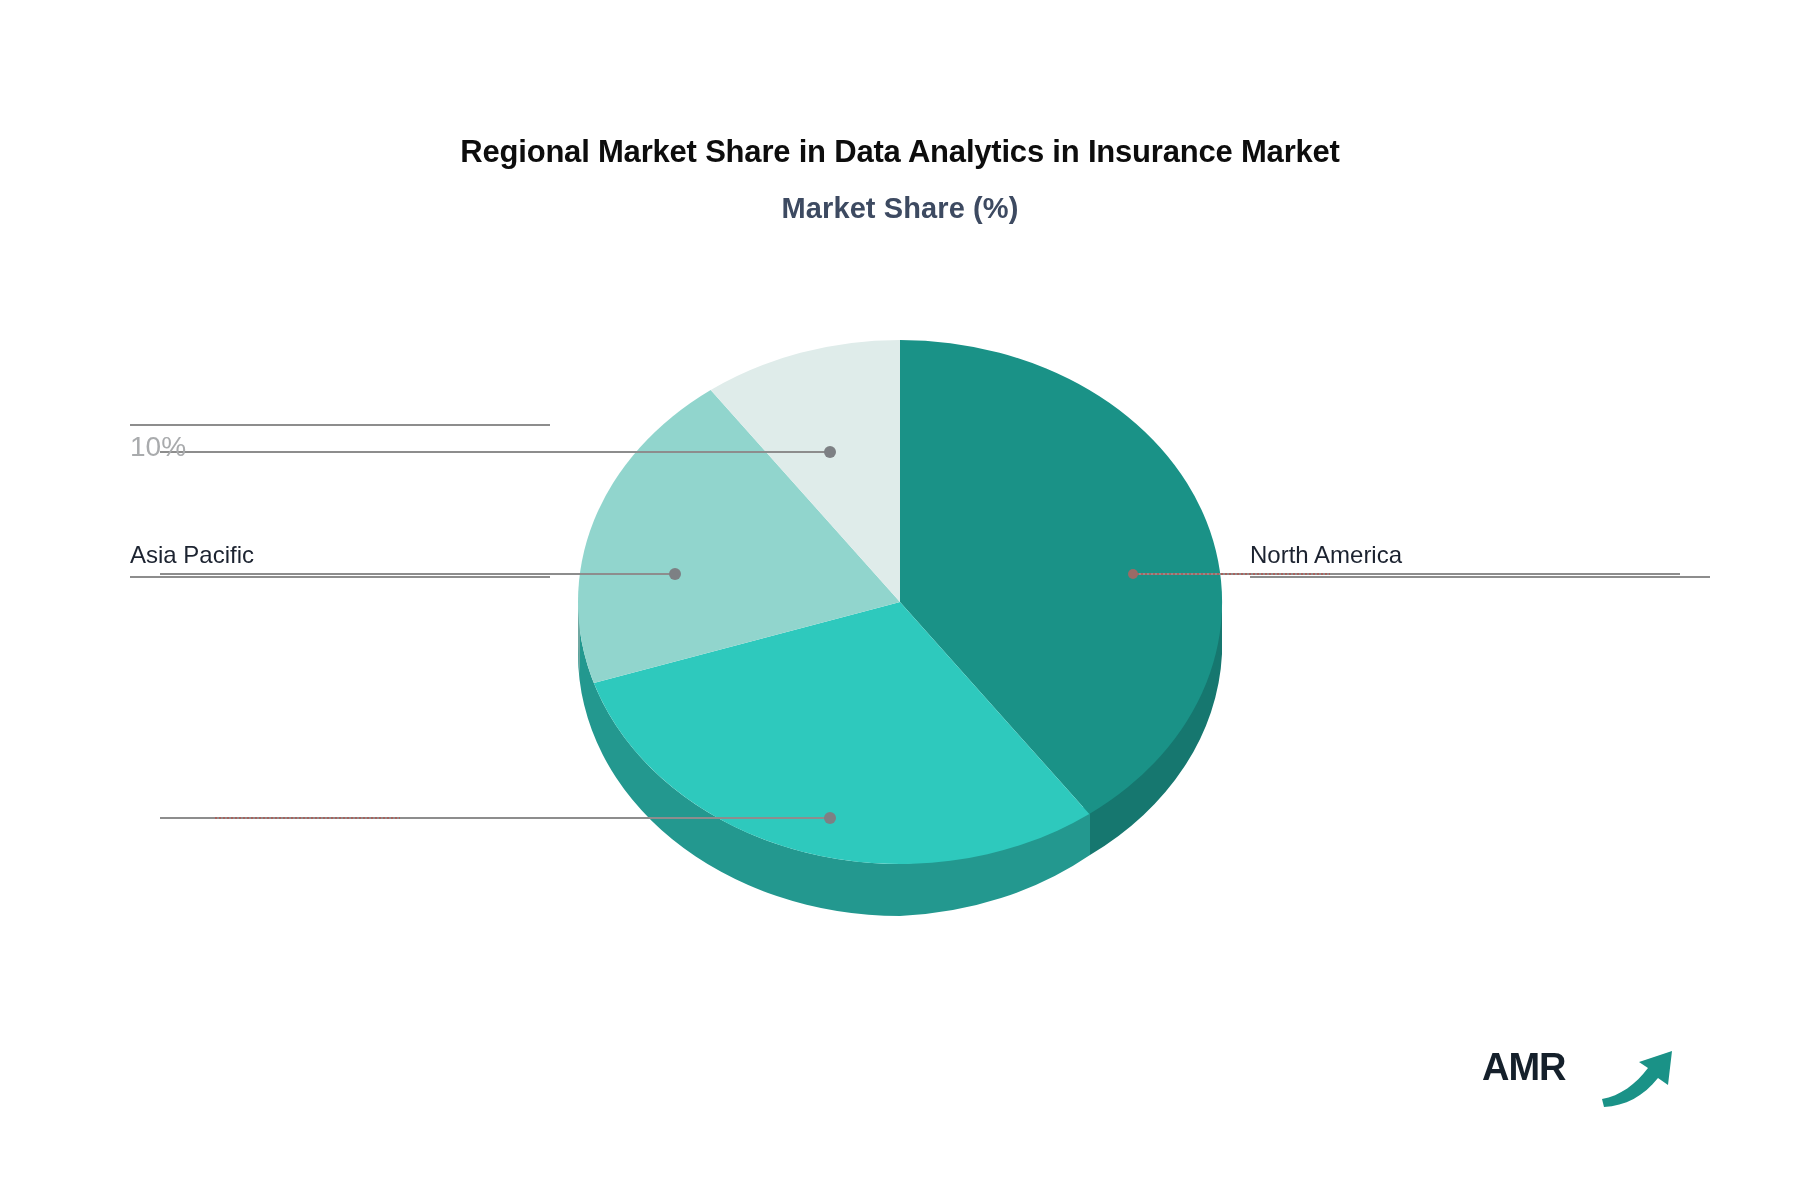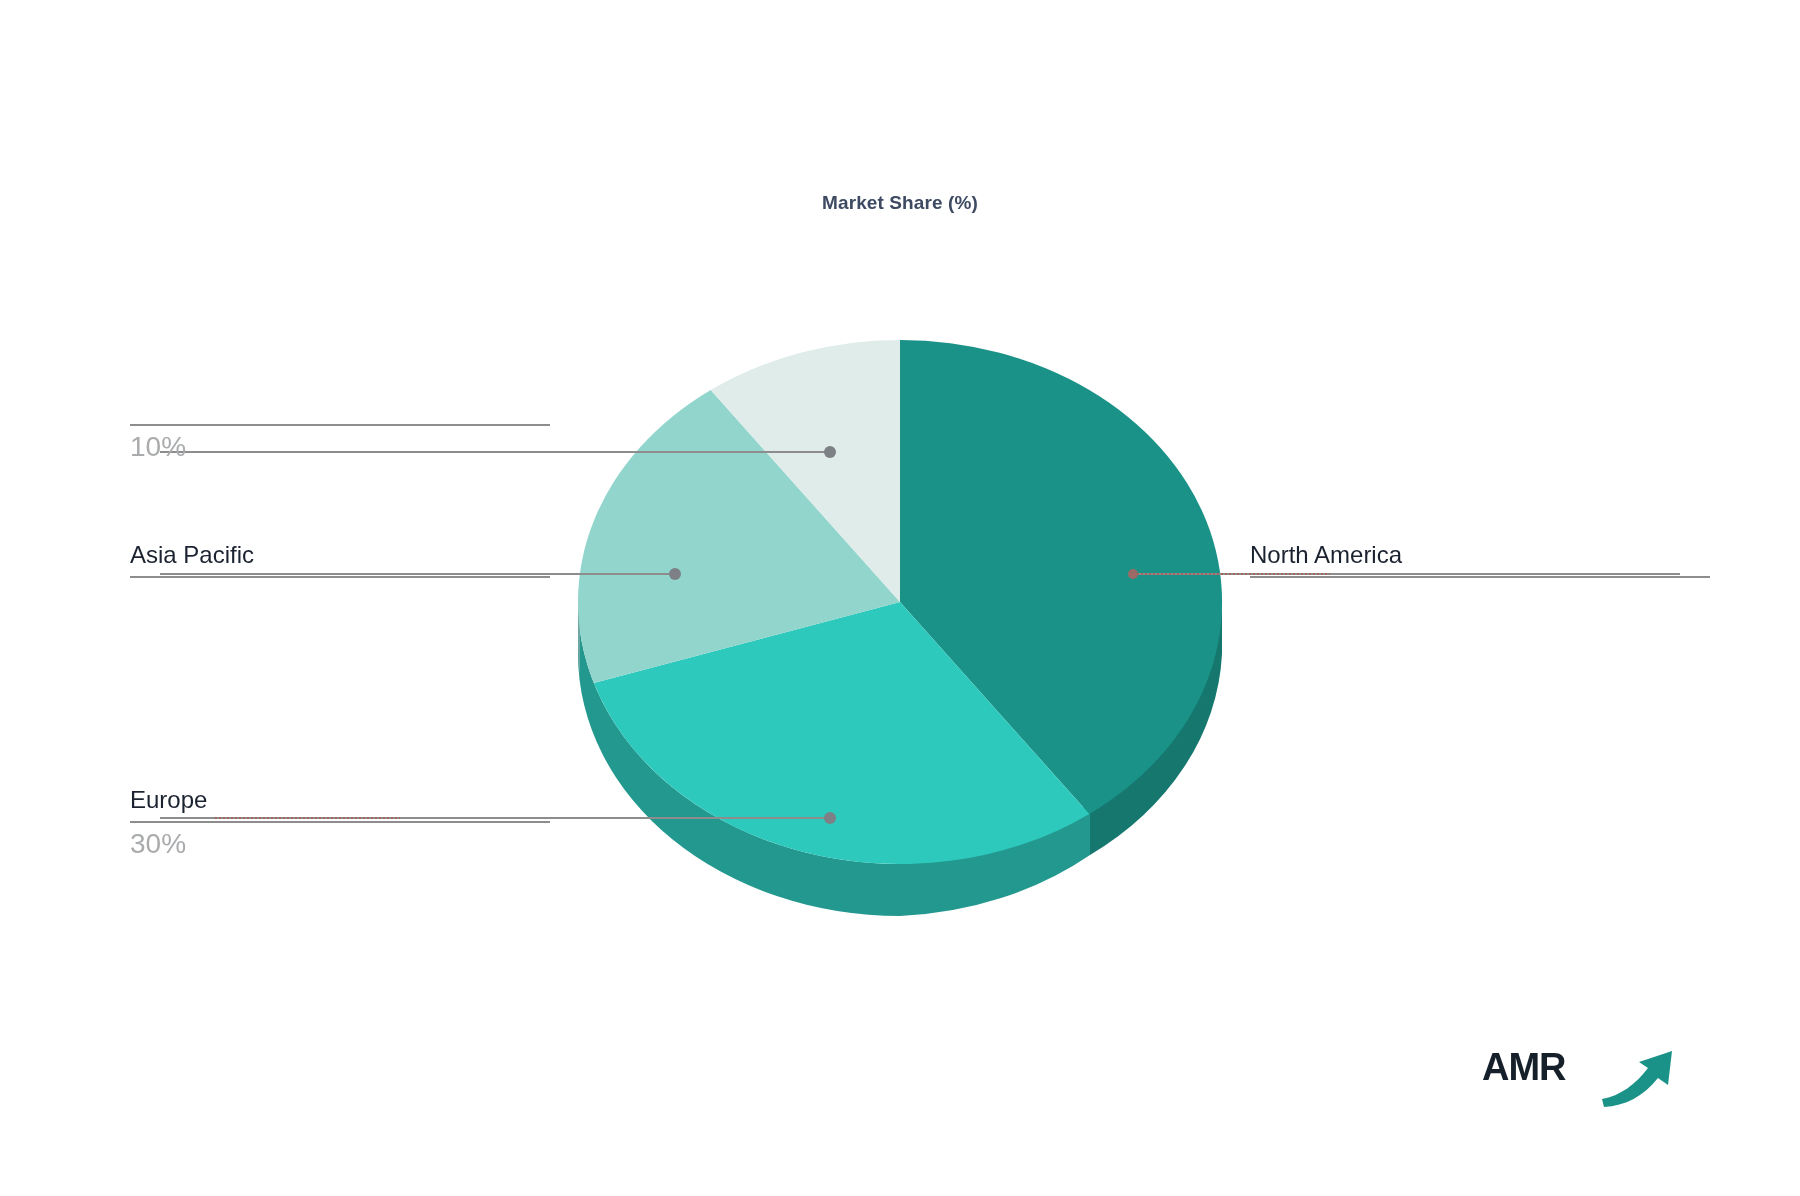--- a/index.html
+++ b/index.html
@@ -32,21 +32,21 @@
     color: #0d0d0d;
     letter-spacing: -0.2px;
     white-space: nowrap;
   }
   #chart-subtitle {
     position: absolute;
     left: 0;
     top: 192px;
     width: 1800px;
     text-align: center;
-    font-size: 19px;
+    font-size: 29px;
     font-weight: bold;
     color: #3d4a61;
     letter-spacing: 0.1px;
     white-space: nowrap;
   }
 
   
   .callout {
     position: absolute;
     width: 420px;
@@ -110,20 +110,21 @@
     top: 0px;
     width: 180px;
     height: 80px;
   }
 </style>
 </head>
 <body>
 
 <div id="stage">
 
+  <div id="chart-title">Regional Market Share in Data Analytics in Insurance Market</div>
 
   <div id="chart-subtitle">Market Share (%)</div>
 
   <svg id="pie-svg" viewBox="0 0 1800 1196">
     <defs></defs>
 
     <path d="M 578 602 A 322 262 0 0 0 900 864 L 900 916 A 322 262 0 0 1 578 654 Z" fill="#23988f"></path>
 
     <path d="M 900 864 A 322 262 0 0 0 1090 803 L 1090 855 A 322 262 0 0 1 900 916 Z" fill="#23988f"></path>
 
@@ -165,25 +166,20 @@
   <div class="callout left" id="callout-row">
     <div class="cl-rule"></div>
     <div class="cl-value">10%</div>
   </div>
 
   <div class="callout left" id="callout-ap">
     <div class="cl-name">Asia Pacific</div>
     <div class="cl-rule"></div>
   </div>
 
-  <div class="callout left" id="callout-eu">
-    <div class="cl-name">Europe</div>
-    <div class="cl-rule"></div>
-    <div class="cl-value">30%</div>
-  </div>
 
   <div class="callout right" id="callout-na">
     <div class="cl-name">North America</div>
     <div class="cl-rule"></div>
   </div>
 
   <div id="amr-logo">
     <div class="amr-text">AMR</div>
     <svg class="amr-arrow" viewBox="0 0 180 80">
       <path d="M 90 67 C 108 64 124 52 136 36 L 127 30 L 160 19 L 156 53 L 146 46 C 132 64 113 74 92 75 Z" fill="#1a9287"></path>

